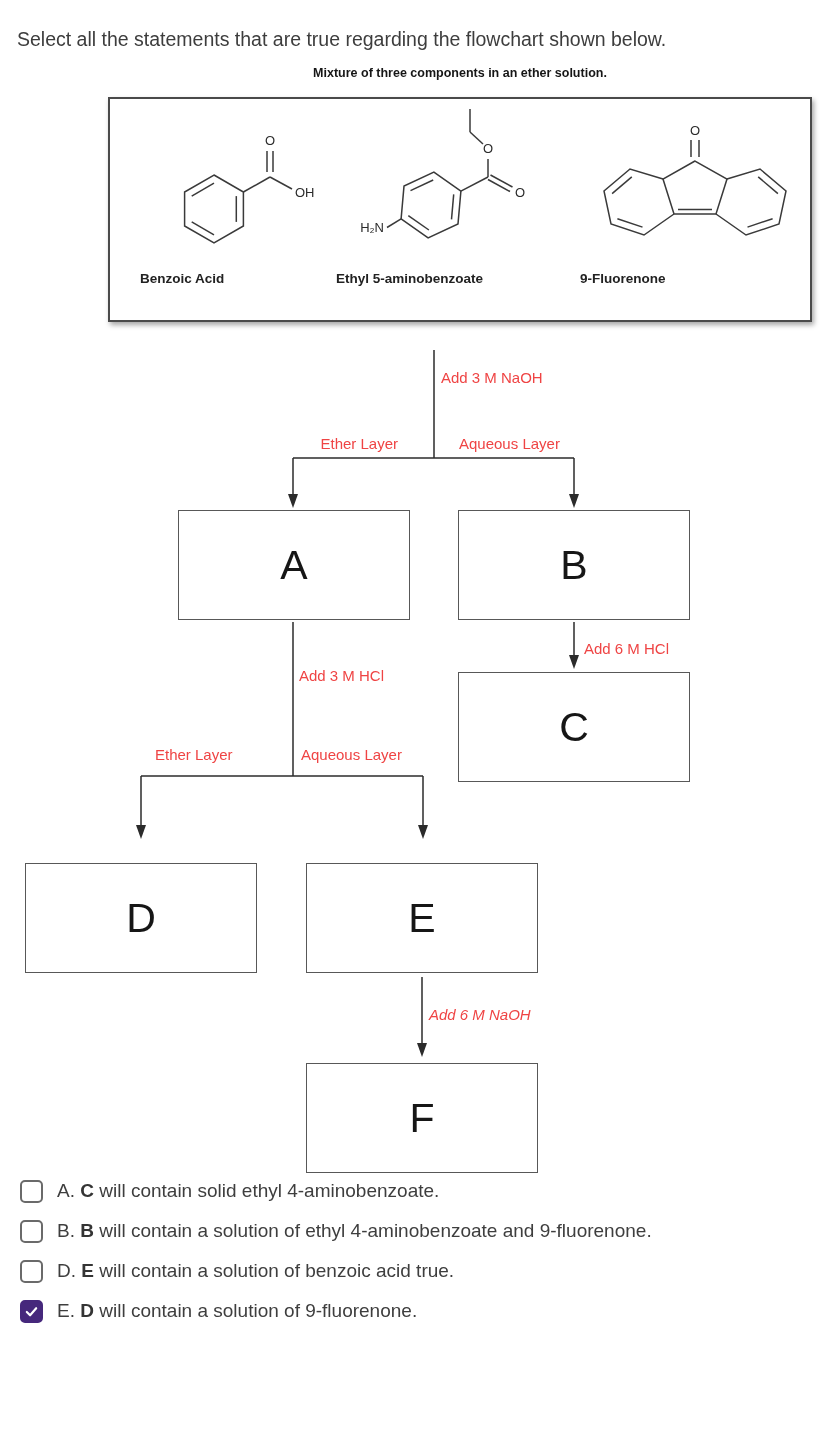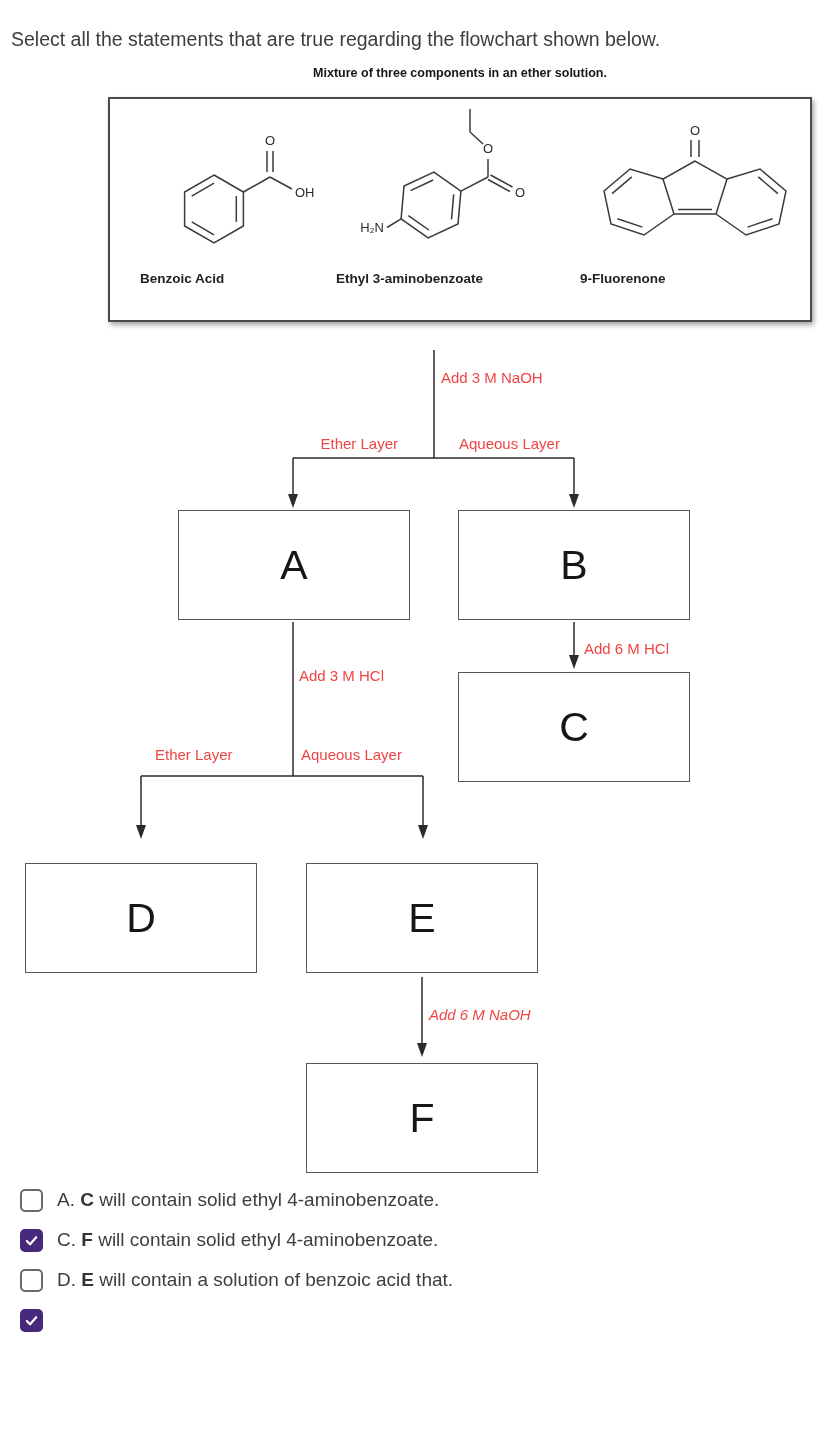--- a/index.html
+++ b/index.html
@@ -5,21 +5,21 @@
   * { margin:0; padding:0; box-sizing:border-box; }
   html,body { background:#ffffff; }
   body {
     width:833px; height:1449px; position:relative;
     font-family:"Liberation Sans","DejaVu Sans",sans-serif;
     color:#3d3d3d; overflow:hidden;
   }
   .abs { position:absolute; }
 
   
-  #q-title { left:11px; top:28px; width:812px; font-size:19.5px; color:#3d3d3d; }
+  #q-title { left:17px; top:28px; width:812px; font-size:19.5px; color:#3d3d3d; }
 
   
   #mix-caption { left:108px; top:66px; width:704px; text-align:center;
                  font-size:12.5px; font-weight:bold; color:#161616; }
   #mix-box { left:108px; top:97px; width:704px; height:225px;
              border:2px solid #4a4a4a; background:#fff;
              box-shadow:2px 3px 5px rgba(0,0,0,0.35); }
   .compound { position:absolute; top:0; height:225px; }
   .compound svg { display:block; margin:0 auto; }
   .compound .cname { position:absolute; top:172px; left:0; right:0;
@@ -50,21 +50,21 @@
   #lbl-ether1  { left:300px; top:435px; width:98px; text-align:right; }
   #lbl-aq1     { left:459px; top:435px; }
   #lbl-hcl6    { left:584px; top:640px; }
   #lbl-hcl3    { left:299px; top:667px; }
   #lbl-ether2  { left:155px; top:746px; }
   #lbl-aq2     { left:301px; top:746px; }
   #lbl-naoh6   { left:429px; top:1006px;font-style:italic; }
 
   
   #options { left:20px; top:1180px; width:805px; }
-  .opt-row { height:40px; display:flex; align-items:center; }
+  .opt-row { height:40px; display:flex; align-items:flex-start; }
   .cbox { width:23px; height:23px; border-radius:5px; flex:0 0 auto;
           border:2px solid #6a6a6a; background:#fff; margin-right:14px;
           display:flex; align-items:center; justify-content:center; cursor:pointer; }
   .cbox svg { display:none; }
   .cbox.checked { background:var(--accent,#46287c); border-color:var(--accent,#46287c); }
   .cbox.checked svg { display:block; }
   .opt-text { font-size:19px; color:#3e3e3e; white-space:nowrap; }
   .opt-text b { color:#343434; }
 </style>
 </head>
@@ -102,21 +102,21 @@
       <line x1="124.9" y1="86.1" x2="152" y2="72"></line>
       <line x1="152" y1="74.5" x2="174" y2="86.5"></line>
       <line x1="154.5" y1="70" x2="176.5" y2="82"></line>
       <line x1="152" y1="72" x2="152" y2="54"></line>
       <line x1="147" y1="39" x2="134" y2="27"></line>
       <line x1="134" y1="27" x2="134" y2="4"></line>
       <text x="48" y="127" text-anchor="end">H₂N</text>
       <text x="152" y="48" text-anchor="middle">O</text>
       <text x="184" y="92" text-anchor="middle">O</text>
     </svg>
-    <div class="cname">Ethyl 3-aminobenzoate</div>
+    <div class="cname">Ethyl 5-aminobenzoate</div>
   </div>
 
   <div class="compound" id="compound-3">
     <svg class="struct" width="230" height="128" viewBox="0 0 230 128" style="margin-top:26px">
       <line x1="111" y1="32" x2="111" y2="15"></line>
       <line x1="119" y1="32" x2="119" y2="15"></line>
       <path d="M115,36 L83,54 L94,89 L136,89 L147,54 Z"></path>
       <line x1="98" y1="84.5" x2="132" y2="84.5"></line>
       <path d="M83,54 L50,44 L24,66 L31,99 L64,110 L94,89"></path>
       <line x1="51.8" y1="51.9" x2="32.1" y2="68.6"></line>
@@ -169,42 +169,43 @@
 
   <div class="opt-row">
     <span class="cbox">
       
     </span>
     <span class="opt-text"><span>A.</span>
       <b>C</b>
       <span>will contain solid ethyl 4-aminobenzoate.</span></span>
   </div>
 
+  <div class="opt-row">
+    <span class="cbox">
+      
+    </span>
+    <span class="opt-text"><span>B.</span>
+      <b>B</b>
+      <span>will contain a solution of ethyl 4-aminobenzoate and 9-fluorenone.</span></span>
+  </div>
+
+
+  <div class="opt-row">
+    <span class="cbox">
+      
+    </span>
+    <span class="opt-text"><span>D.</span>
+      <b>E</b>
+      <span>will contain a solution of benzoic acid true.</span></span>
+  </div>
 
   <div class="opt-row">
     <span class="cbox checked">
       <svg width="15" height="15" viewBox="0 0 16 16">
         <path d="M3 8.5 L6.5 12 L13 4.5" stroke="#ffffff" stroke-width="2.3" fill="none" stroke-linecap="round" stroke-linejoin="round"></path>
       </svg>
     </span>
-    <span class="opt-text"><span>C.</span>
-      <b>F</b>
-      <span>will contain solid ethyl 4-aminobenzoate.</span></span>
-  </div>
-
-  <div class="opt-row">
-    <span class="cbox">
-      
-    </span>
-    <span class="opt-text"><span>D.</span>
-      <b>E</b>
-      <span>will contain a solution of benzoic acid that.</span></span>
-  </div>
-
-  <div class="opt-row">
-    <span class="cbox checked">
-      <svg width="15" height="15" viewBox="0 0 16 16">
-        <path d="M3 8.5 L6.5 12 L13 4.5" stroke="#ffffff" stroke-width="2.3" fill="none" stroke-linecap="round" stroke-linejoin="round"></path>
-      </svg>
-    </span>
+    <span class="opt-text"><span>E.</span>
+      <b>D</b>
+      <span>will contain a solution of 9-fluorenone.</span></span>
   </div>
 
 </div>
 
 </body></html>

